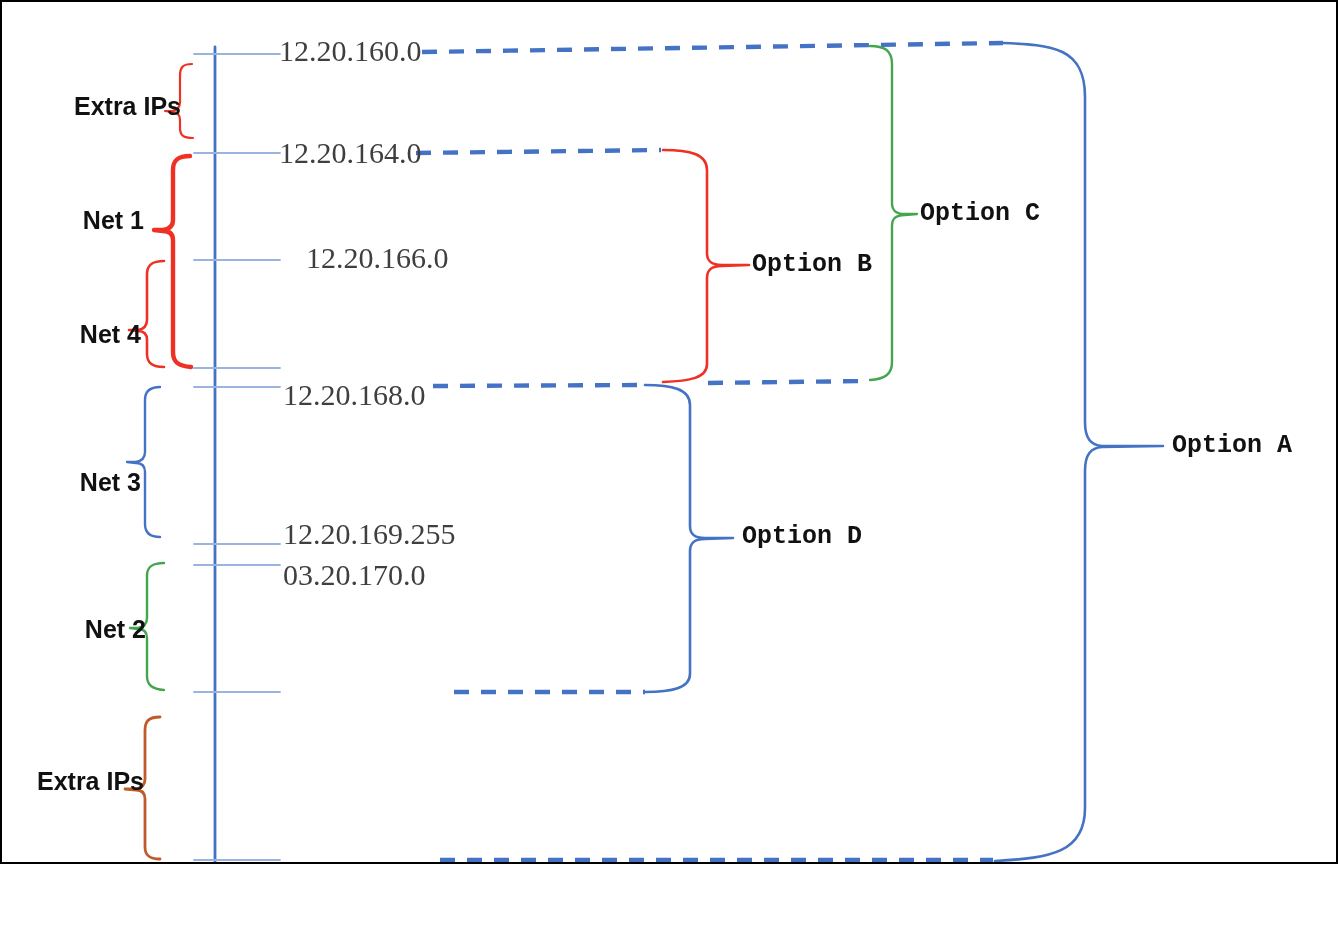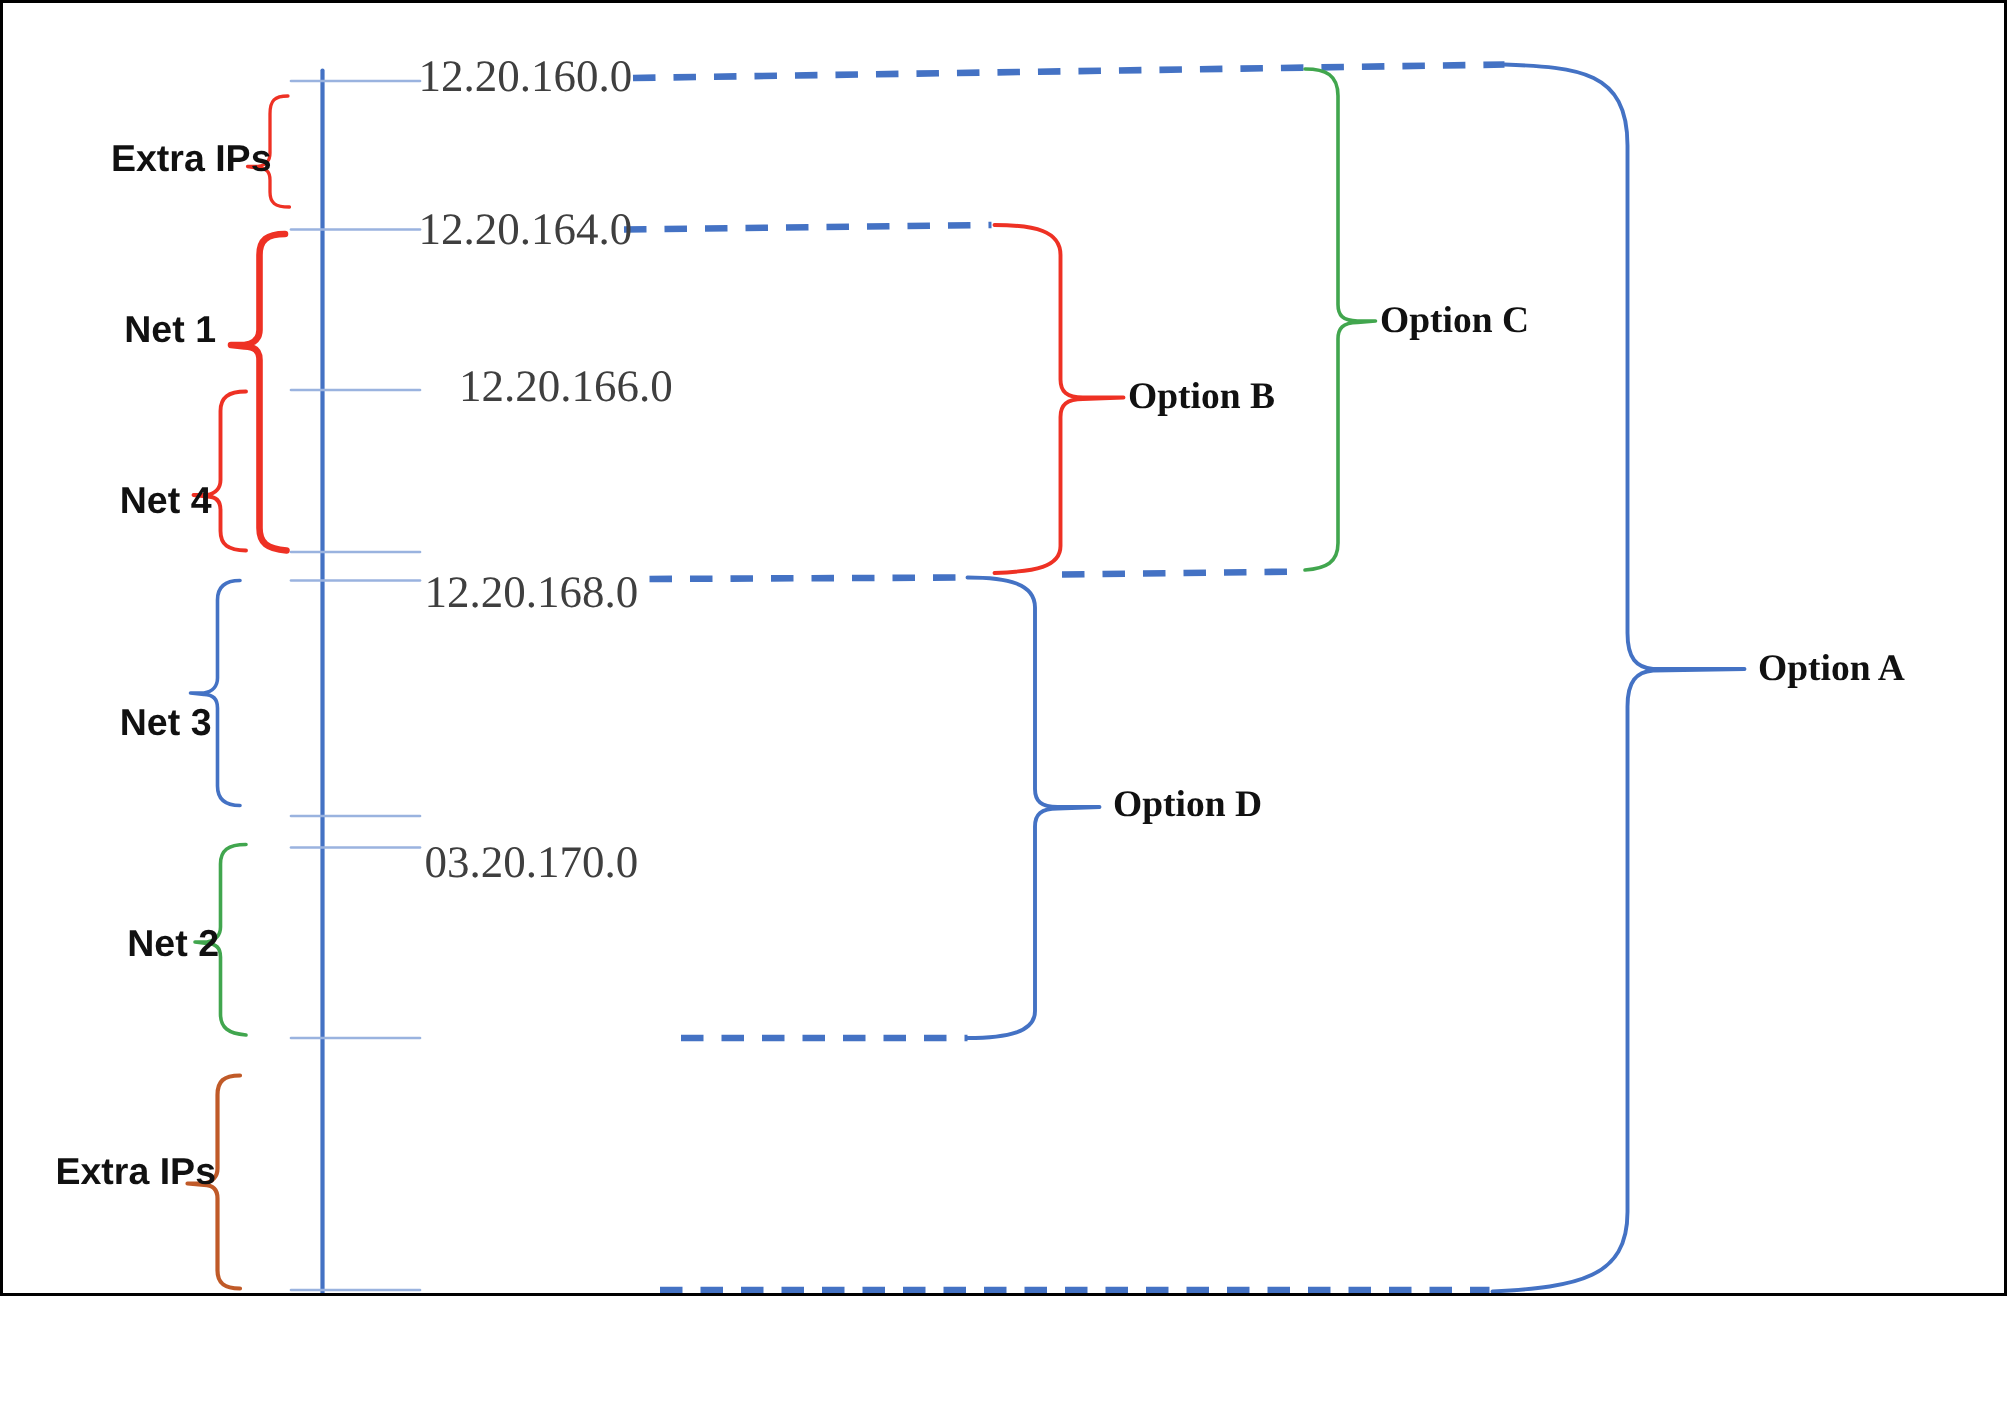--- a/index.html
+++ b/index.html
@@ -29,21 +29,21 @@
     font-weight:700;
     color:var(--label_text,#111);
     white-space:nowrap;
     transform:translateY(-52%);
     line-height:1;
     text-align:right;
     margin-left:26px;
   }
   .opt{
     position:absolute;
-    font-family:Liberation Serif, serif;
+    font-family:Liberation Mono, monospace;
     font-size:25px;
     font-weight:700;
     color:var(--label_text,#111);
     white-space:nowrap;
     transform:translateY(-52%);
     line-height:1;
   }
   path,line{fill:none;stroke-linecap:round;stroke-linejoin:round;}
   .dash{stroke:var(--blue,#4472C4);stroke-width:4.4;stroke-dasharray:15 12;stroke-linecap:butt;}
   .tick{stroke:var(--tick,#9AB3DF);stroke-width:1.8;}
@@ -189,20 +189,21 @@
       L 134 788
       C 140 788 143 791 143 797
       L 143 845
       C 143 853 147 857 158 857"></path>
   </svg>
 
   <div class="ip" style="left:277px;top:50px">12.20.160.0</div>
   <div class="ip" style="left:277px;top:152px">12.20.164.0</div>
   <div class="ip" style="left:304px;top:257px">12.20.166.0</div>
   <div class="ip" style="left:281px;top:394px">12.20.168.0</div>
+  <div class="ip" style="left:281px;top:533px">12.20.169.255</div>
   <div class="ip" style="left:281px;top:574px">03.20.170.0</div>
 
   <div class="grp" style="left:0;width:153px;top:105px">Extra IPs</div>
   <div class="grp" style="left:0;width:116px;top:219px">Net 1</div>
   <div class="grp" style="left:0;width:113px;top:333px">Net 4</div>
   <div class="grp" style="left:0;width:113px;top:481px">Net 3</div>
   <div class="grp" style="left:0;width:118px;top:628px">Net 2</div>
   <div class="grp" style="left:0;width:116px;top:780px">Extra IPs</div>
 
   <div class="opt" style="left:750px;top:263px">Option B</div>

